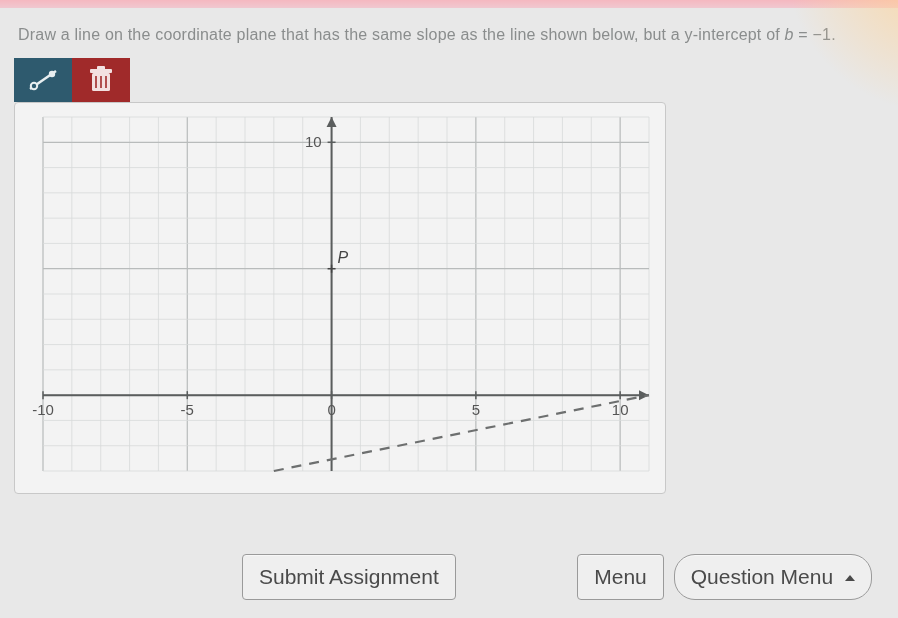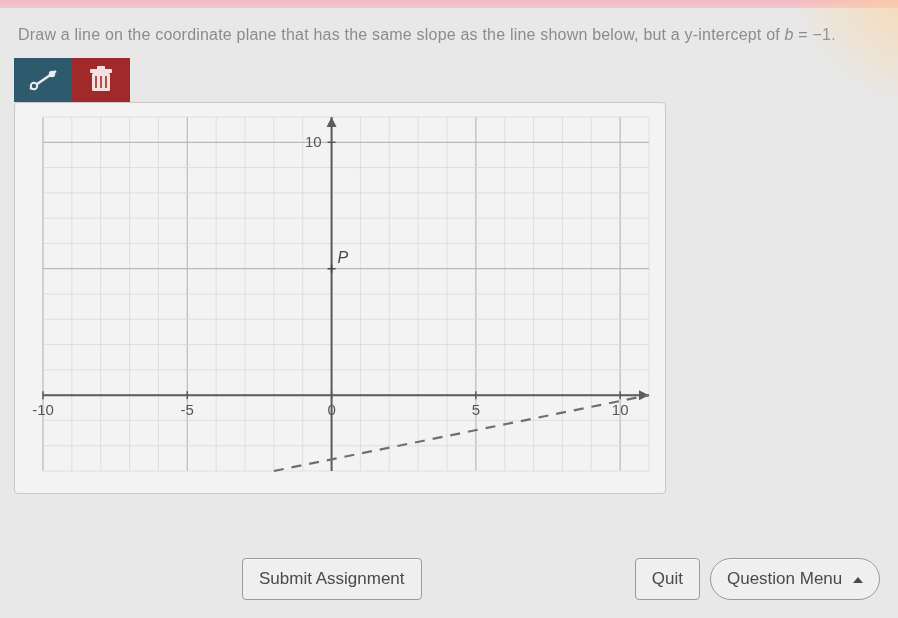--- a/index.html
+++ b/index.html
@@ -55,27 +55,27 @@
     right: 0;
     display: flex;
     align-items: center;
     padding: 0 10px;
   }
   .btn {
     background: #efefef;
     border: 1px solid #9a9a9a;
     border-radius: 4px;
     color: #4a4a4a;
-    font-size: 17px;
+    font-size: 21px;
     padding: 10px 16px;
     margin-right: 10px;
     cursor: pointer;
     box-shadow: 0 1px 0 rgba(255,255,255,0.5) inset;
   }
-  .btn:last-child{ margin-right:8px;border-radius:21px; }
+  .btn:last-child{ margin-right:16px;border-radius:21px; }
   .corner-glow {
     position: absolute;
     top: -40px;
     right: -40px;
     width: 180px;
     height: 180px;
     background: radial-gradient(circle at top right, rgba(255,210,150,0.9), rgba(255,210,150,0) 60%);
     pointer-events: none;
   }
   .caret-up {
@@ -177,18 +177,18 @@
       <line x1="312.57142857142856" y1="165.7142857142857" x2="320.57142857142856" y2="165.7142857142857" stroke="#444" stroke-width="1.5"></line>
       <line x1="316.57142857142856" y1="161.7142857142857" x2="316.57142857142856" y2="169.7142857142857" stroke="#444" stroke-width="1.5"></line>
       <text x="322.57142857142856" y="159.7142857142857" fill="#444" font-size="16" font-style="italic">P</text>
     </svg>
 </div>
 
 <div class="footer-row">
   <div style="flex:0 0 232px"></div>
   <button class="btn">Submit Assignment</button>
   <div style="flex:1"></div>
-  <button class="btn">Quit</button>
+  <button class="btn">Menu</button>
   <button class="btn">
     <span>Question Menu</span>
     <span class="caret-up"></span>
   </button>
 </div>
 
 </body></html>

